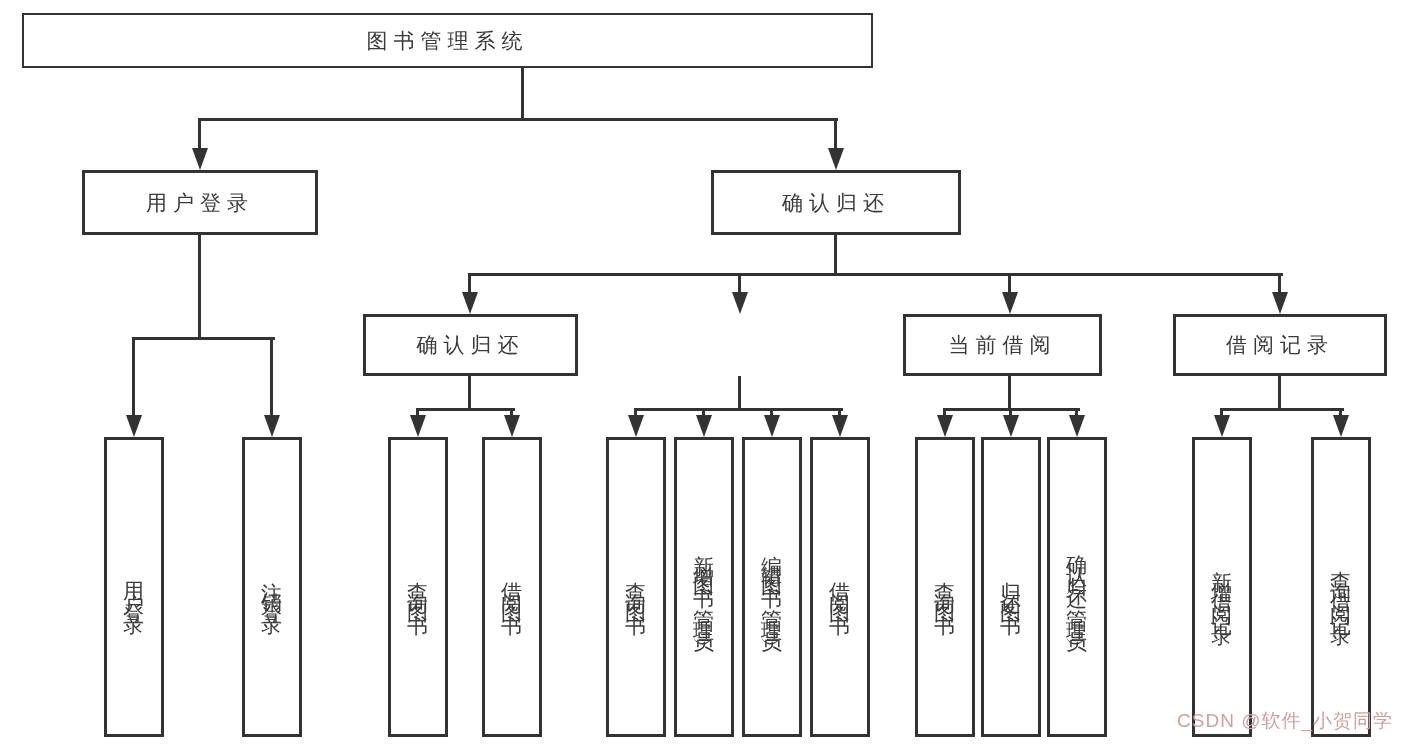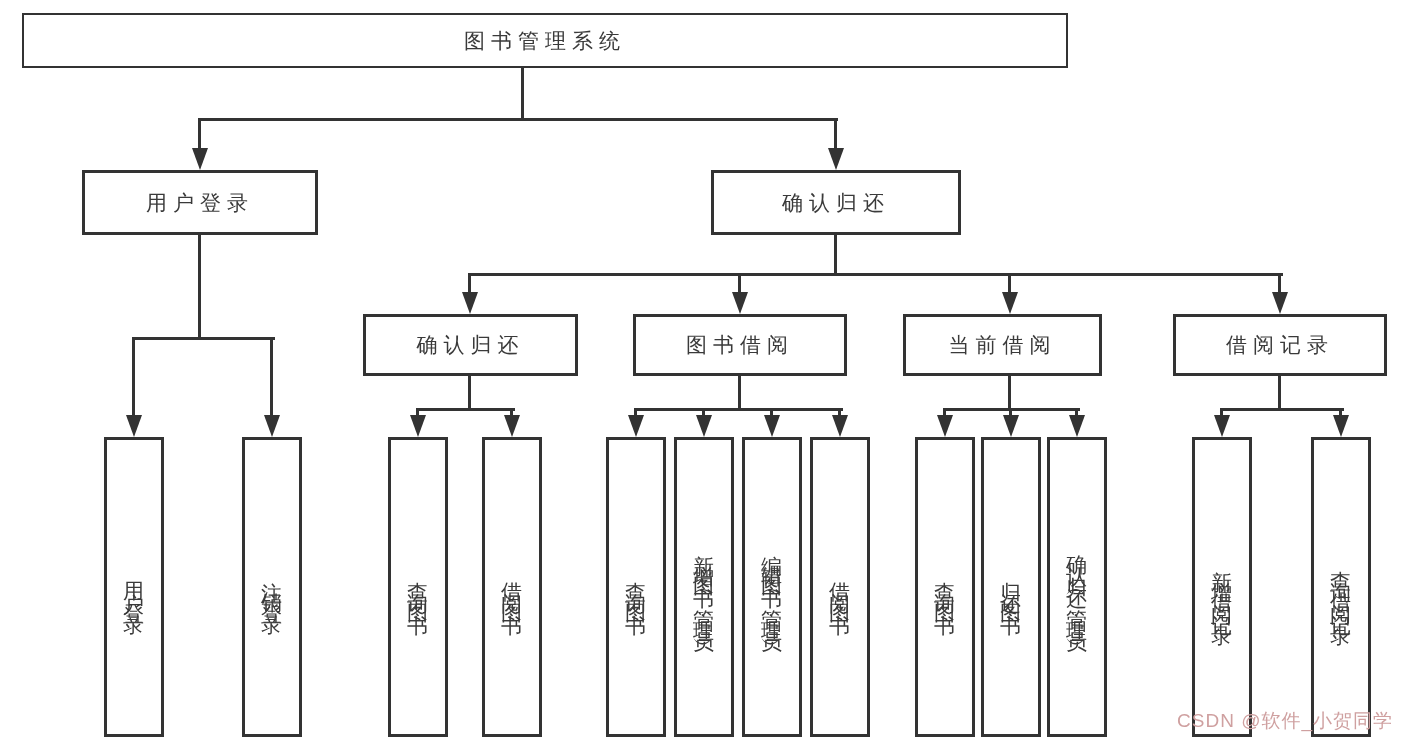--- a/index.html
+++ b/index.html
@@ -56,21 +56,21 @@
     color:#cfa0a0;
     z-index:5;
     white-space:nowrap;
   }
 </style>
 </head>
 <body>
 
 <div id="canvas">
 
-  <div class="node thin" style="left:22px;top:13px;width:1046px;height:55px;">
+  <div class="node thin" style="left:22px;top:13px;width:851px;height:55px;">
     <span>图书管理系统</span>
   </div>
 
   <div class="vline" style="left:521px;top:68px;height:50px;"></div>
   <div class="hline" style="left:198px;top:118px;width:640px;"></div>
   <div class="vline" style="left:198px;top:118px;height:30px;"></div>
   <div class="arrow" style="left:192px;top:148px;"></div>
   <div class="vline" style="left:834px;top:118px;height:30px;"></div>
   <div class="arrow" style="left:828px;top:148px;"></div>
 
@@ -94,23 +94,20 @@
   <div class="arrow" style="left:462px;top:292px;"></div>
   <div class="vline" style="left:738px;top:273px;height:19px;"></div>
   <div class="arrow" style="left:732px;top:292px;"></div>
   <div class="vline" style="left:1008px;top:273px;height:19px;"></div>
   <div class="arrow" style="left:1002px;top:292px;"></div>
   <div class="vline" style="left:1278px;top:273px;height:19px;"></div>
   <div class="arrow" style="left:1272px;top:292px;"></div>
 
   <div class="node" style="left:363px;top:314px;width:215px;height:62px;">
     <span>确认归还</span>
-  </div>
-  <div class="node" style="left:633px;top:314px;width:214px;height:62px;">
-    <span>图书借阅</span>
   </div>
   <div class="node" style="left:903px;top:314px;width:199px;height:62px;">
     <span>当前借阅</span>
   </div>
   <div class="node" style="left:1173px;top:314px;width:214px;height:62px;text-align:center;">
     <span>借阅记录</span>
   </div>
 
   <div class="vline" style="left:468px;top:376px;height:32px;"></div>
   <div class="hline" style="left:416px;top:408px;width:99px;"></div>

